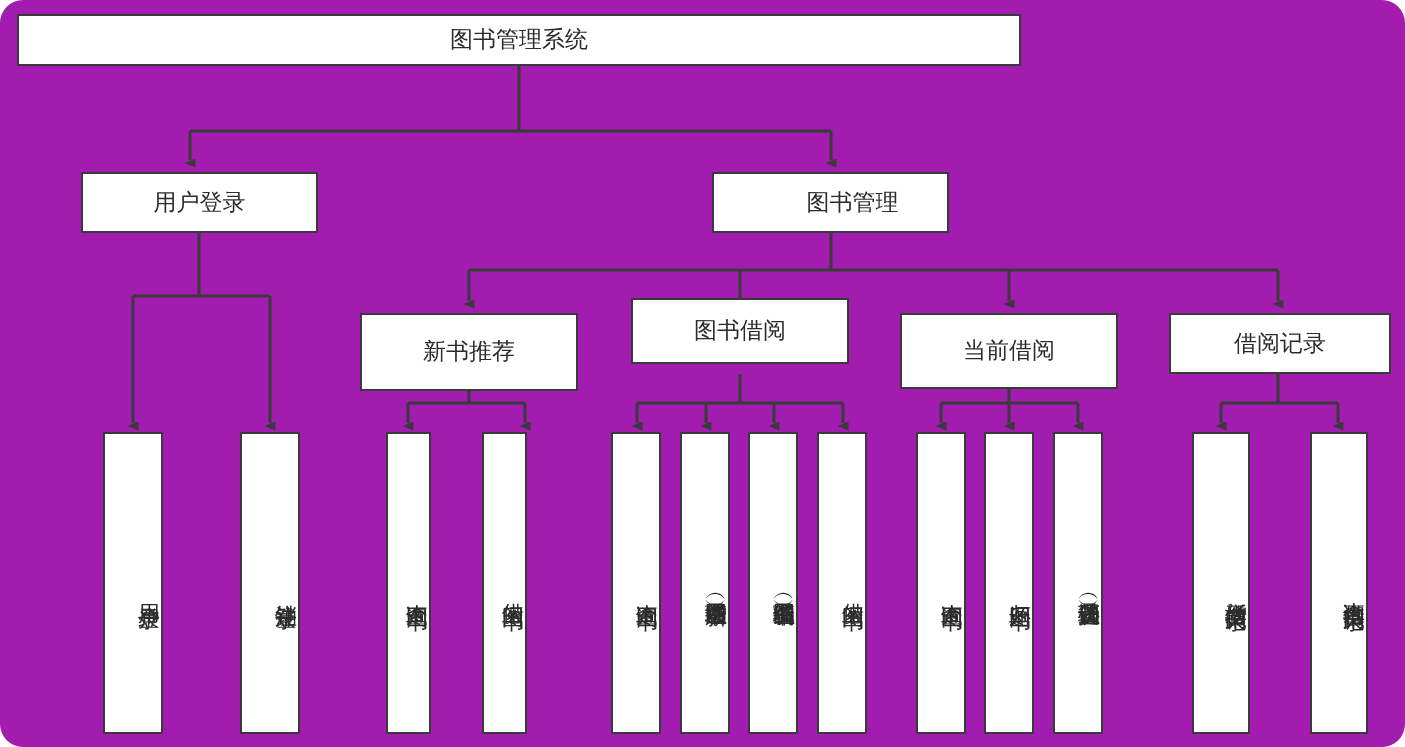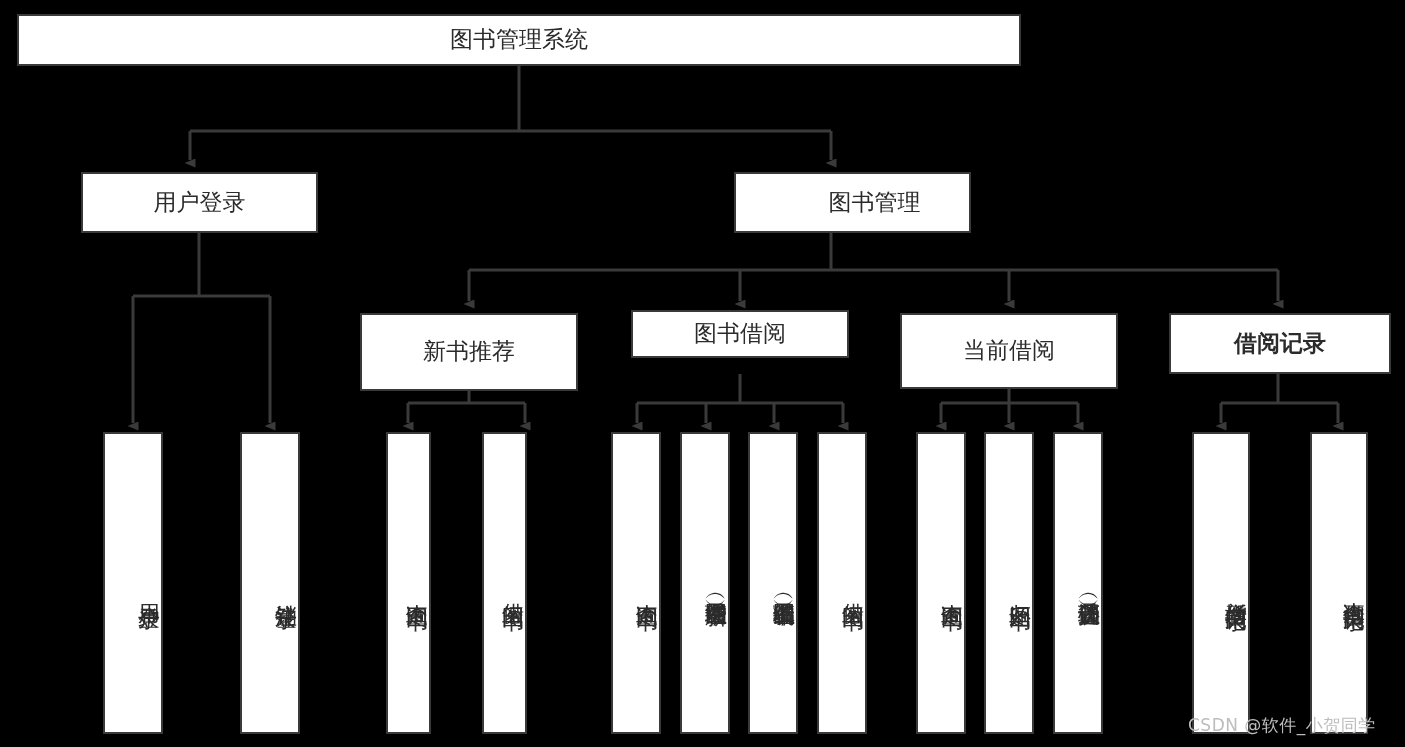--- a/index.html
+++ b/index.html
@@ -8,22 +8,23 @@
     padding: 0;
     background: #ffffff;
   }
   body {
     font-family: "DejaVu Sans", "Liberation Sans", sans-serif;
   }
   #canvas {
     position: relative;
     width: 1405px;
     height: 747px;
-    background: #000000;
+    background: #a21caf;
     overflow: hidden;
+    border-radius: 23px;
   }
   svg.wires {
     position: absolute;
     left: 0;
     top: 0;
     width: 1405px;
     height: 747px;
     pointer-events: none;
   }
   .node {
@@ -119,29 +120,29 @@
       <path d="M1221,403 L1338,403"></path>
       <path d="M1221,403 L1221,423" marker-end="url(#arrow)"></path>
       <path d="M1338,403 L1338,423" marker-end="url(#arrow)"></path>
     </g>
   </svg>
 
   <div class="node root" style="left:17px; top:14px; width:1004px; height:52px;">图书管理系统</div>
 
   <div class="node h" style="left:81px; top:172px; width:237px; height:61px;">用户登录</div>
 
-  <div class="node h" style="left:734px; top:172px; width:237px; height:61px;padding-left:44px;">图书管理</div>
+  <div class="node h" style="left:712px; top:172px; width:237px; height:61px;padding-left:44px;">图书管理</div>
 
   <div class="node h" style="left:360px; top:313px; width:218px; height:78px;">新书推荐</div>
 
-  <div class="node h" style="left:631px; top:310px; width:218px; height:48px;">图书借阅</div>
+  <div class="node h" style="left:631px; top:298px; width:218px; height:66px;">图书借阅</div>
 
   <div class="node h" style="left:900px; top:313px; width:218px; height:76px;">当前借阅</div>
 
-  <div class="node h" style="left:1169px; top:313px; width:222px; height:61px;font-weight:bold;">借阅记录</div>
+  <div class="node h" style="left:1169px; top:313px; width:222px; height:61px;">借阅记录</div>
 
   <div class="node v" style="left:103px; top:432px; width:60px; height:302px;">用户登录</div>
 
   <div class="node v" style="left:240px; top:432px; width:60px; height:302px;">注销登录</div>
 
   <div class="node v" style="left:386px; top:432px; width:45px; height:302px;">查询图书</div>
 
   <div class="node v" style="left:482px; top:432px; width:45px; height:302px;">借阅图书</div>
 
   <div class="node v" style="left:611px; top:432px; width:50px; height:302px;">查询图书</div>
@@ -155,15 +156,14 @@
   <div class="node v" style="left:916px; top:432px; width:50px; height:302px;">查询图书</div>
 
   <div class="node v" style="left:984px; top:432px; width:50px; height:302px;">归还图书</div>
 
   <div class="node v tall" style="left:1053px; top:432px; width:50px; height:302px;">确认归还（管理员）</div>
 
   <div class="node v" style="left:1192px; top:432px; width:58px; height:302px;">新增借阅记录</div>
 
   <div class="node v" style="left:1310px; top:432px; width:58px; height:302px;">查询借阅记录</div>
 
-  <div class="watermark">CSDN @软件_小贺同学</div>
 
 </div>
 
 </body></html>

